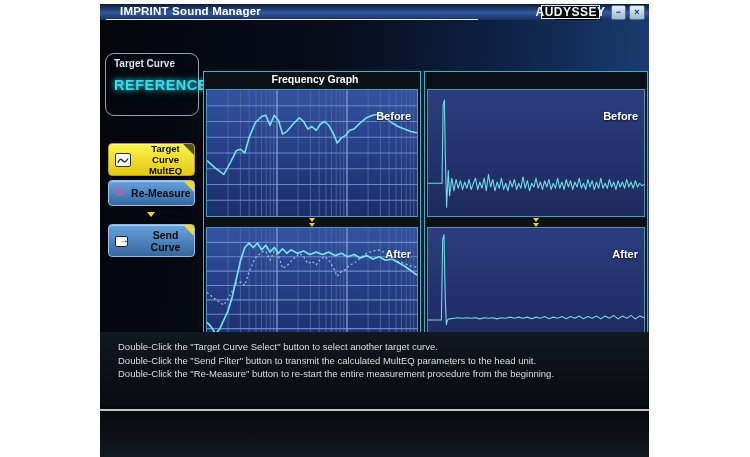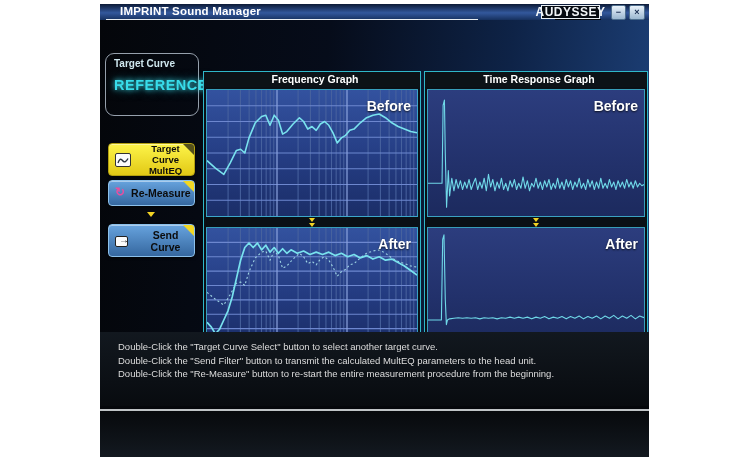--- a/index.html
+++ b/index.html
@@ -61,21 +61,21 @@
   .panel-freq{left:103px;width:218px;}
   .panel-time{left:324px;width:224px;}
   .panel-header{position:absolute;left:0;top:0;width:100%;height:15px;background:#0c1217;
     color:#ffffff;font-size:10.5px;font-weight:bold;line-height:15px;padding-left:6px;box-sizing:border-box;}
   .plot{position:absolute;left:2px;right:2px;overflow:hidden;border:1px solid rgba(64,196,216,.75);box-sizing:border-box;}
   .plot-freq{background:linear-gradient(180deg,#33529f 0%,#243c82 55%,#1b2e68 100%);}
   .plot-time{background:linear-gradient(180deg,#2c3d7e 0%,#22316b 60%,#1c2a5e 100%);}
   .plot-top{top:17px;height:128px;}
   .plot-bottom{top:155px;height:117px;}
   .plot svg{position:absolute;left:0;top:0;width:100%;height:100%;}
-  .plot-label{position:absolute;top:8px;right:6px;color:#ffffff;font-size:14px;font-weight:bold;
+  .plot-label{position:absolute;top:20px;right:6px;color:#ffffff;font-size:11px;font-weight:bold;
     text-shadow:0 1px 2px rgba(0,0,0,.8);}
   .chevrons{position:absolute;left:50%;top:146px;transform:translateX(-50%);}
   .chevrons .tri-down{margin:0 auto 1px auto;border-left-width:3.5px;border-right-width:3.5px;border-top-width:4px;}
   .ticks{position:absolute;left:2px;right:2px;top:273px;height:13px;}
   .tick{position:absolute;top:1px;font-size:7px;color:#6fc8dc;white-space:nowrap;}
 
   
   .instructions{position:absolute;left:0;top:328px;width:549px;height:74px;
     background:linear-gradient(180deg,#12181f 0%,#080b0f 100%);padding:8px 0 0 18px;box-sizing:border-box;}
   .instr-line{color:#dddddd;font-size:9.5px;line-height:13.5px;}
@@ -233,21 +233,20 @@
 
         <div class="ticks">
           <span class="tick" style="left:3px">20Hz</span>
           <span class="tick" style="left:30%">200Hz</span>
           <span class="tick" style="left:63%">2kHz</span>
           <span class="tick" style="right:3px">20kHz</span>
         </div>
       </div>
 
       <div class="panel panel-time">
-        <div class="panel-header">Time Response Graph</div>
 
         <div class="plot plot-time plot-top">
           <svg viewBox="0 0 100 100" preserveAspectRatio="none">
               <polyline points="0,74 5,74 6.5,74 7,12 7.6,8 8,50 8.6,93 9.4,64 10,84 11,70 12,80 13,71 14,78 15,72 16,79 17,73 18,78 19,71 20,79 21,74 22,70 23,79 24,73 25,78 26,70 27,80 28,67 29,77 30,71 31,80 32,73 33,78 34,70 35,79 36,74 37,80 38,72 39,77 40,71 41,79 42,74 43,78 44,69 45,78 46,72 47,80 48,74 49,77 50,70 51,78 52,73 53,79 54,72 55,77 56,71 57,79 58,74 59,78 60,70 61,78 62,73 63,79 64,71 65,77 66,72 67,79 68,73 69,77 70,70 71,78 72,74 73,79 74,71 75,77 76,72 77,79 78,73 79,78 80,70 81,78 82,74 83,78 84,71 85,77 86,73 87,79 88,72 89,77 90,73 91,78 92,71 93,77 94,73 95,78 96,72 97,77 98,74 99,76 100,75" fill="none" stroke="#6fd8e8" stroke-width="1.1" stroke-linejoin="round" vector-effect="non-scaling-stroke"></polyline>
             </svg>
           <div class="plot-label">Before</div>
         </div>
 
         <div class="chevrons">
           <div class="tri-down"></div>

